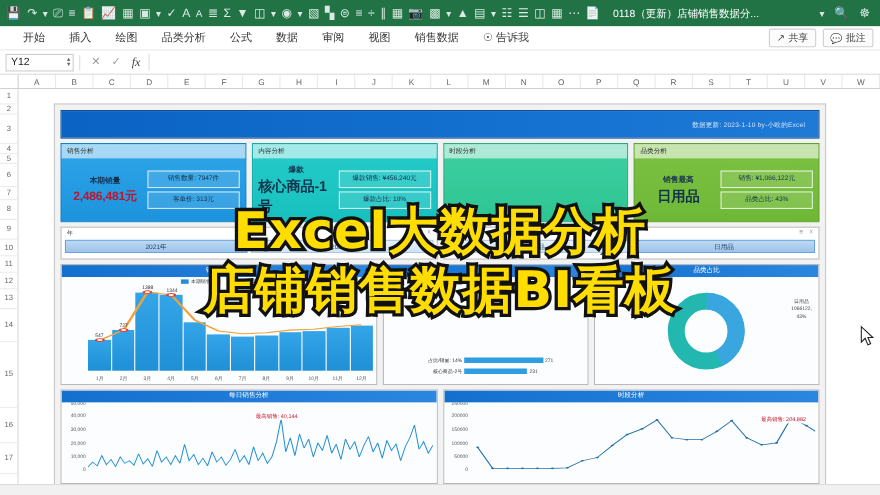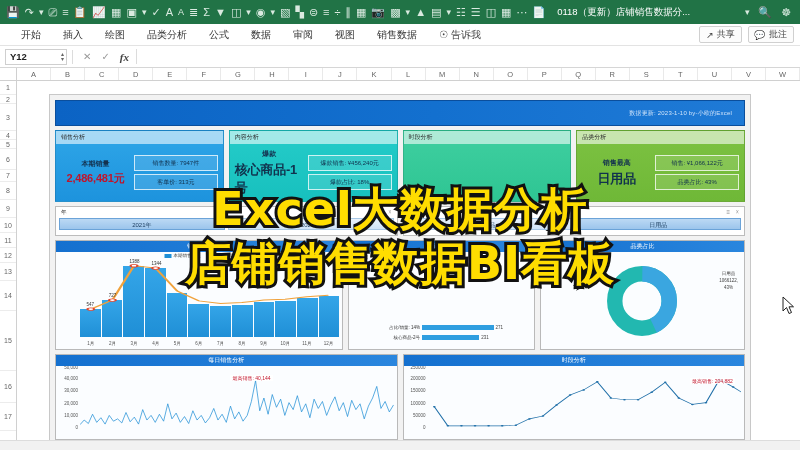--- a/index.html
+++ b/index.html
@@ -33,21 +33,21 @@
   }
   .xl-tab.tell{color:#444;display:flex;align-items:center;gap:3px;}
   .tabs-right{margin-left:auto;display:flex;gap:6px;padding-right:6px;}
   .chip{
     font-size:9px;color:#444;border:1px solid #d0d0d0;border-radius:2px;
     padding:1px 6px;display:flex;align-items:center;gap:3px;background:#fcfcfc;
   }
 
   .xl-formula{
     height:22px;background:#ffffff;display:flex;align-items:center;
-    border-bottom:1px solid #d6d6d6;box-sizing:border-box;font-weight:bold;
+    border-bottom:1px solid #d6d6d6;box-sizing:border-box;
   }
   .namebox{
     width:62px;height:16px;margin-left:5px;border:1px solid #cfcfcf;
     background:#fff;font-size:9.5px;color:#222;display:flex;align-items:center;
     padding-left:4px;box-sizing:border-box;
   }
   .nb-spin{margin-left:auto;font-size:6px;color:#666;line-height:5px;padding-right:2px;text-align:center;}
   .fsep{width:1px;height:14px;background:#dcdcdc;margin:0 5px;}
   .fbtn{font-size:10px;color:#9a9a9a;padding:0 5px;}
   .fbtn.fx{font-style:italic;font-family:"Liberation Serif",serif;color:#444;font-size:11px;}

